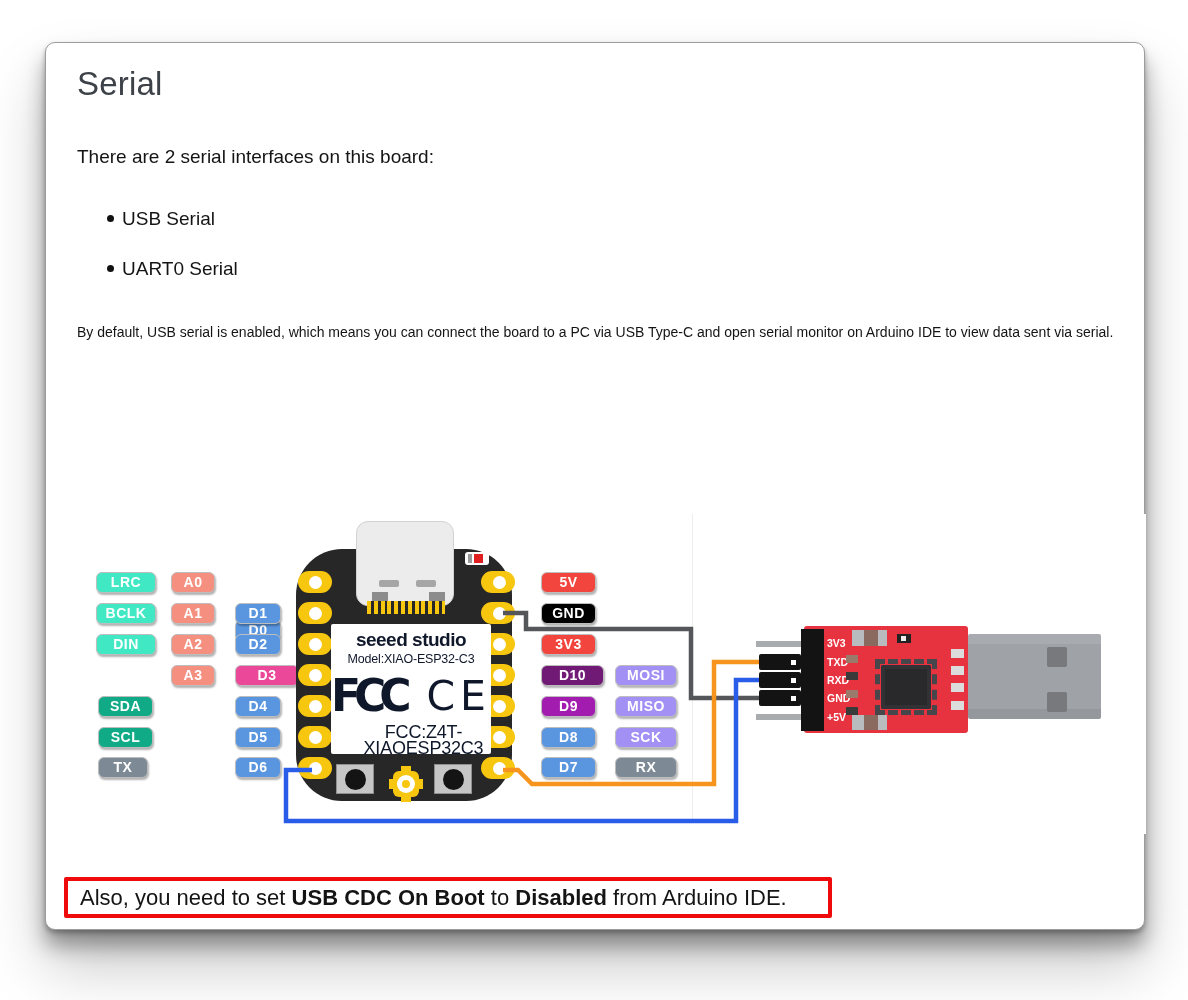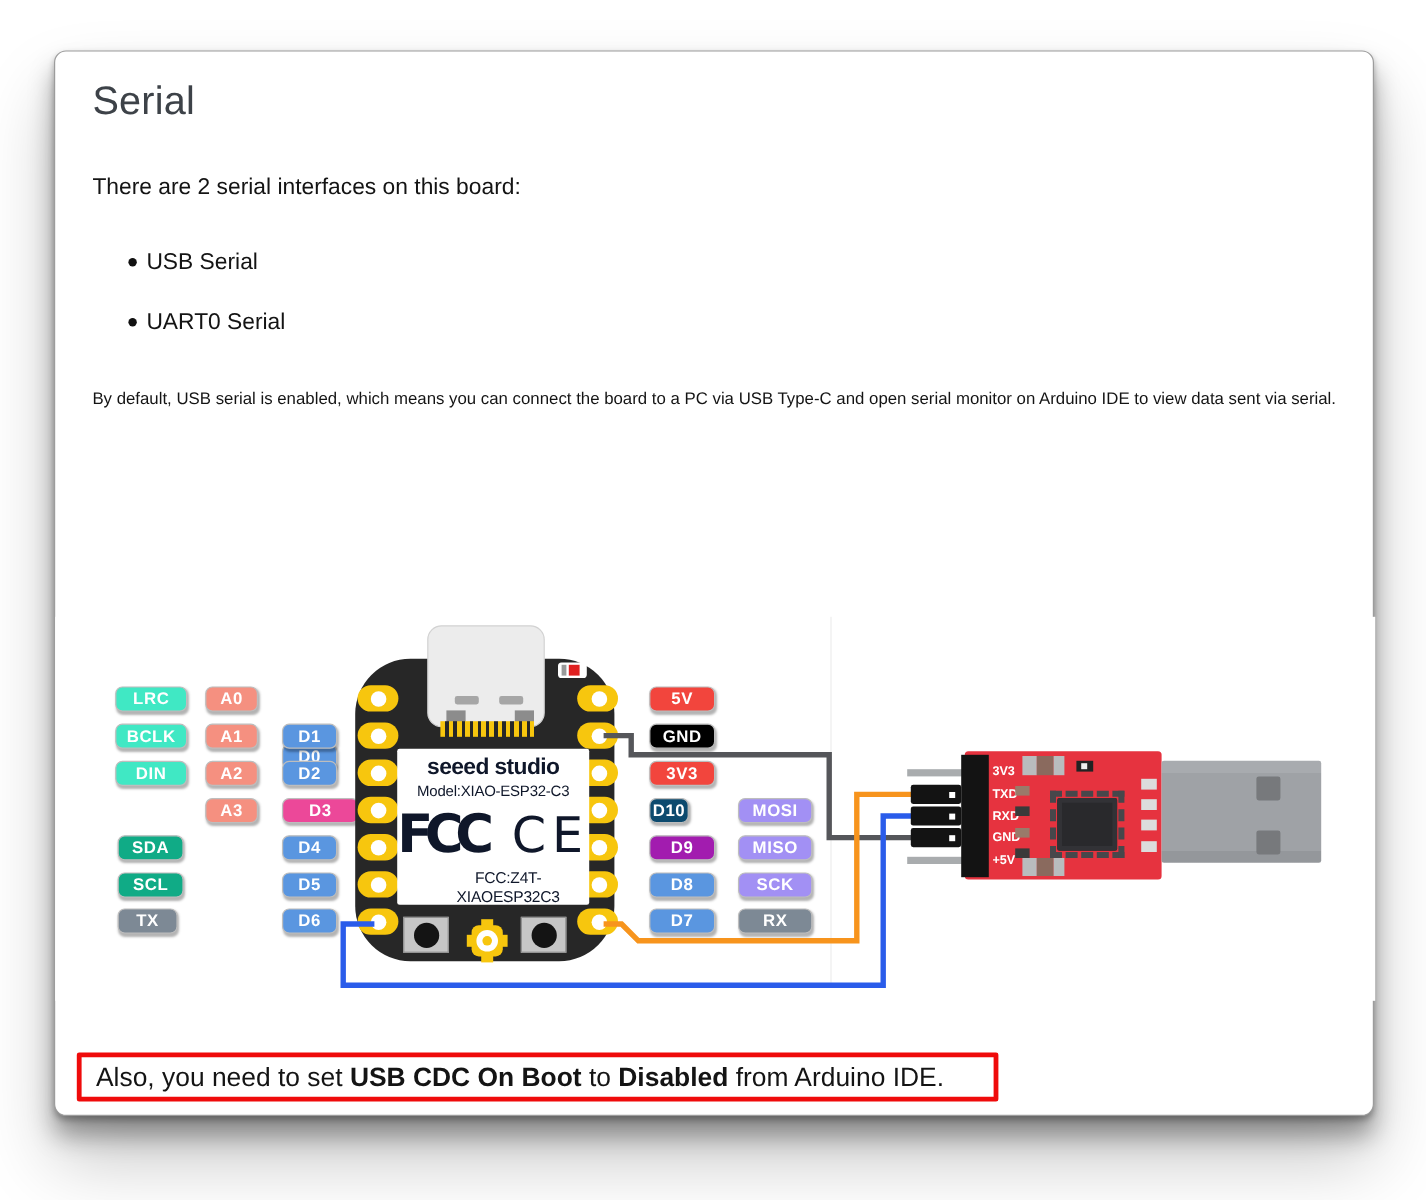--- a/index.html
+++ b/index.html
@@ -56,21 +56,21 @@
   .led { position:absolute; left:419px; top:38px; width:24px; height:13px; background:#fff; border-radius:3px; }
   .led::before { content:''; position:absolute; left:3px; top:2px; width:4px; height:9px; background:#9a9a9a; }
   .led::after { content:''; position:absolute; left:9px; top:2px; width:9px; height:9px; background:#e02020; }
 
   .blabel { position:absolute; left:285px; top:110px; width:160px; height:130px; background:#fff; border-radius:2px; text-align:center; padding-top:5px; color:#0f172a; }
   .brand { font-size:19px; font-weight:bold; letter-spacing:-.5px; line-height:22px; }
   .model { font-size:12.5px; line-height:16px; letter-spacing:-.2px; }
   .certs { height:57px; display:flex; justify-content:space-between; align-items:center; gap:9px; }
   .fcc { font-size:44px; font-weight:bold; letter-spacing:-7px; padding-right:7px; font-family:"DejaVu Sans",sans-serif; }
   .ce  { font-size:41px; font-weight:400; letter-spacing:5px; font-family:"DejaVu Sans",sans-serif; }
-  .fccid { font-size:13px; line-height:16px; letter-spacing:-.2px;padding-left:25px; }
+  .fccid { font-size:18px; line-height:16px; letter-spacing:-.2px;padding-left:25px; }
 
   .btn { position:absolute; top:250px; width:38px; height:30px; background:#c6c6c6; border:1px solid #8f8f8f; }
   .btn::after { content:''; position:absolute; left:8px; top:4px; width:21px; height:21px; border-radius:50%; background:#141414; }
   .btn.b1 { left:290px; } .btn.b2 { left:388px; }
   .antenna { position:absolute; left:343px; top:252px; width:34px; height:36px; }
   .antenna .tab { position:absolute; background:#f7c60e; }
   .antenna .t1 { left:12px; top:0; width:10px; height:6px; }
   .antenna .t2 { left:12px; top:30px; width:10px; height:6px; }
   .antenna .t3 { left:0; top:13px; width:6px; height:10px; }
   .antenna .t4 { left:28px; top:13px; width:6px; height:10px; }
@@ -128,21 +128,21 @@
         <div class="pin-label" style="left: 189px; top: 58px; width: 46px; background: rgb(90, 150, 224); margin-top: 48px;">D0</div>
         <div class="pin-label" style="left: 189px; top: 89px; width: 46px; background: rgb(90, 150, 224);">D1</div>
         <div class="pin-label" style="left: 189px; top: 120px; width: 46px; background: rgb(90, 150, 224);">D2</div>
         <div class="pin-label" style="left: 189px; top: 151px; width: 64px; background: #ec4899;">D3</div>
         <div class="pin-label" style="left: 189px; top: 182px; width: 46px; background: rgb(90, 150, 224);">D4</div>
         <div class="pin-label" style="left: 189px; top: 213px; width: 46px; background: rgb(90, 150, 224);">D5</div>
         <div class="pin-label" style="left: 189px; top: 243px; width: 46px; background: rgb(90, 150, 224);">D6</div>
         <div class="pin-label" style="left: 495px; top: 58px; width: 55px; background: rgb(242, 69, 61);">5V</div>
         <div class="pin-label" style="left: 495px; top: 89px; width: 55px; background: rgb(0, 0, 0);">GND</div>
         <div class="pin-label" style="left: 495px; top: 120px; width: 55px; background: rgb(242, 69, 61);">3V3</div>
-        <div class="pin-label" style="left: 495px; top: 151px; width: 33px; background: #0c4a6e;">D10</div>
+        <div class="pin-label" style="left: 495px; top: 151px; width: 63px; background: #701a75;">D10</div>
         <div class="pin-label" style="left: 495px; top: 182px; width: 55px; background: #a21caf;">D9</div>
         <div class="pin-label" style="left: 495px; top: 213px; width: 55px; background: rgb(90, 150, 224);">D8</div>
         <div class="pin-label" style="left: 495px; top: 243px; width: 55px; background: rgb(90, 150, 224);">D7</div>
         <div class="pin-label" style="left: 569px; top: 151px; width: 62px; background: rgb(162, 144, 244);">MOSI</div>
         <div class="pin-label" style="left: 569px; top: 182px; width: 62px; background: rgb(162, 144, 244);">MISO</div>
         <div class="pin-label" style="left: 569px; top: 213px; width: 62px; background: rgb(162, 144, 244);">SCK</div>
         <div class="pin-label" style="left: 569px; top: 243px; width: 62px; background: rgb(125, 137, 149);">RX</div>
       </div>
 
     <div class="board"></div>

